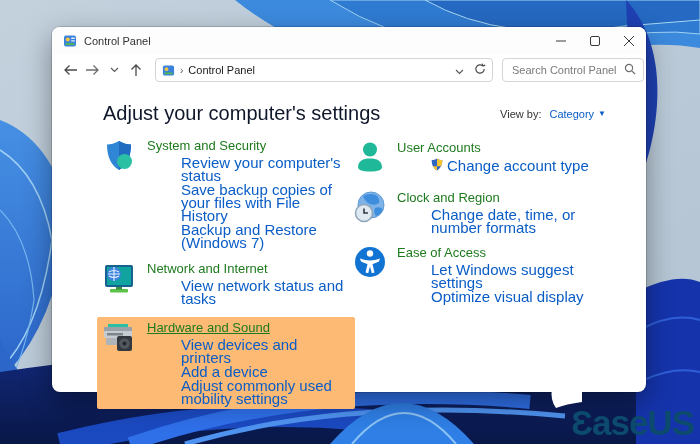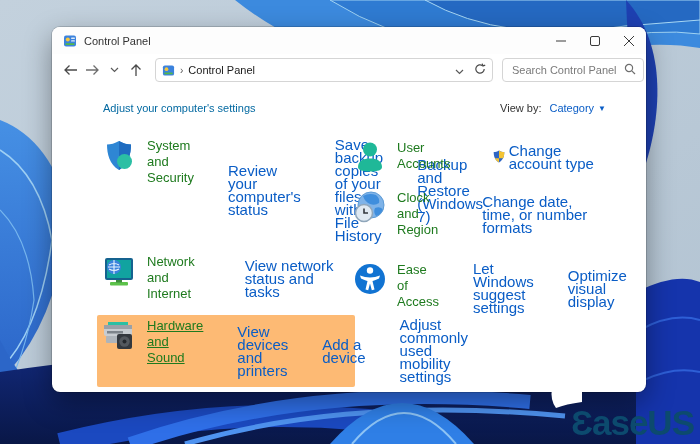--- a/index.html
+++ b/index.html
@@ -39,32 +39,32 @@
     display:flex;align-items:center;background:#fff;box-sizing:border-box;padding:0 7px;
   }
   .searchbox input{
     border:none;outline:none;flex:1;font-size:11px;color:#444;min-width:0;
     font-family:"Liberation Sans","DejaVu Sans",sans-serif;background:transparent;
   }
   .searchbox input::placeholder{color:#7a7a7a;}
 
   .main{position:absolute;top:59px;left:0;right:0;bottom:0;}
   .headrow{position:absolute;left:51px;right:40px;top:16px;display:flex;align-items:center;}
-  .pageheading{font-size:11px;color:#0369a1;}
+  .pageheading{font-size:20px;color:#0f172a;}
   .viewby{margin-left:auto;font-size:11px;color:#333;display:flex;align-items:center;gap:8px;}
   .viewby .vval{color:#0a5dc6;display:flex;align-items:center;gap:4px;}
   .caret{font-size:8px;color:#0a5dc6;}
 
   .col{position:absolute;display:flex;flex-direction:column;}
   .col-left{left:45px;top:49px;width:258px;}
   .col-right{left:297px;top:51px;width:264px;}
 
   .cat{display:flex;align-items:flex-start;padding:3px 4px;}
   .cat .cicon{flex:0 0 auto;display:inline-flex;margin-right:10px;}
-  .ctext{display:flex;padding-top:0;}
+  .ctext{display:flex;flex-direction:column;padding-top:0;}
   .ctitle{font-size:13px;color:#1e7a1e;line-height:16px;margin-bottom:2px;text-decoration:none;}
   .clink{font-size:15px;color:#0a5dc6;line-height:13px;margin-bottom:1px;text-decoration:none;display:inline-flex;align-items:center;gap:4px;padding-left:34px;}
   .highlight{background:#fdba74;border-radius:2px;}
   .highlight .ctitle{text-decoration:underline;}
   .mb1{margin-bottom:5px;} .mb2{margin-bottom:8px;}
 
   
   .watermark{position:absolute;right:6px;bottom:2px;color:#0c4a6e;display:flex;align-items:baseline;}
   .wm-flag{position:absolute;right:118px;bottom:32px;}
   .wm-text{font-size:35px;font-weight:700;letter-spacing:-1px;line-height:38px;}
@@ -295,21 +295,21 @@
                 <path d="M6,0.5 C7.6,1.6 9.6,2 11.3,2 C11.3,4 11.1,6.2 10.2,8.2 L6,8.2 Z" fill="#f4c433"></path>
                 <path d="M6,8.2 L1.8,8.2 C2.8,10 4.2,11.4 6,12.4 Z" fill="#f4c433"></path>
               </svg>
             </span>
             <span>Change account type</span>
           </a>
         </div>
       </div>
 
 
-      <div class="cat" style="margin-bottom:16px">
+      <div class="cat" style="margin-bottom:4px">
         <span class="cicon">
           <svg width="34" height="34" viewBox="0 0 34 34">
             <circle cx="18" cy="15" r="13" fill="#7fb3e8"></circle>
             <path d="M10,6 Q16,2.5 23,5 Q27,8 26,13 Q22,16 17,14 Q12,12 10,6 Z" fill="#3f8edd"></path>
             <path d="M22,18 Q28,16 30,20 Q28,25 23,26 Q20,22 22,18 Z" fill="#3f8edd"></path>
             <circle cx="18" cy="15" r="13" fill="none" stroke="#5d9bd6" stroke-width="1"></circle>
             <circle cx="11" cy="23" r="8.5" fill="#dfe9f2" stroke="#8fa6ba" stroke-width="1.5"></circle>
             <path d="M11,18.5 L11,23 L15,23" fill="none" stroke="#33383e" stroke-width="1.6"></path>
           </svg>
         </span>

